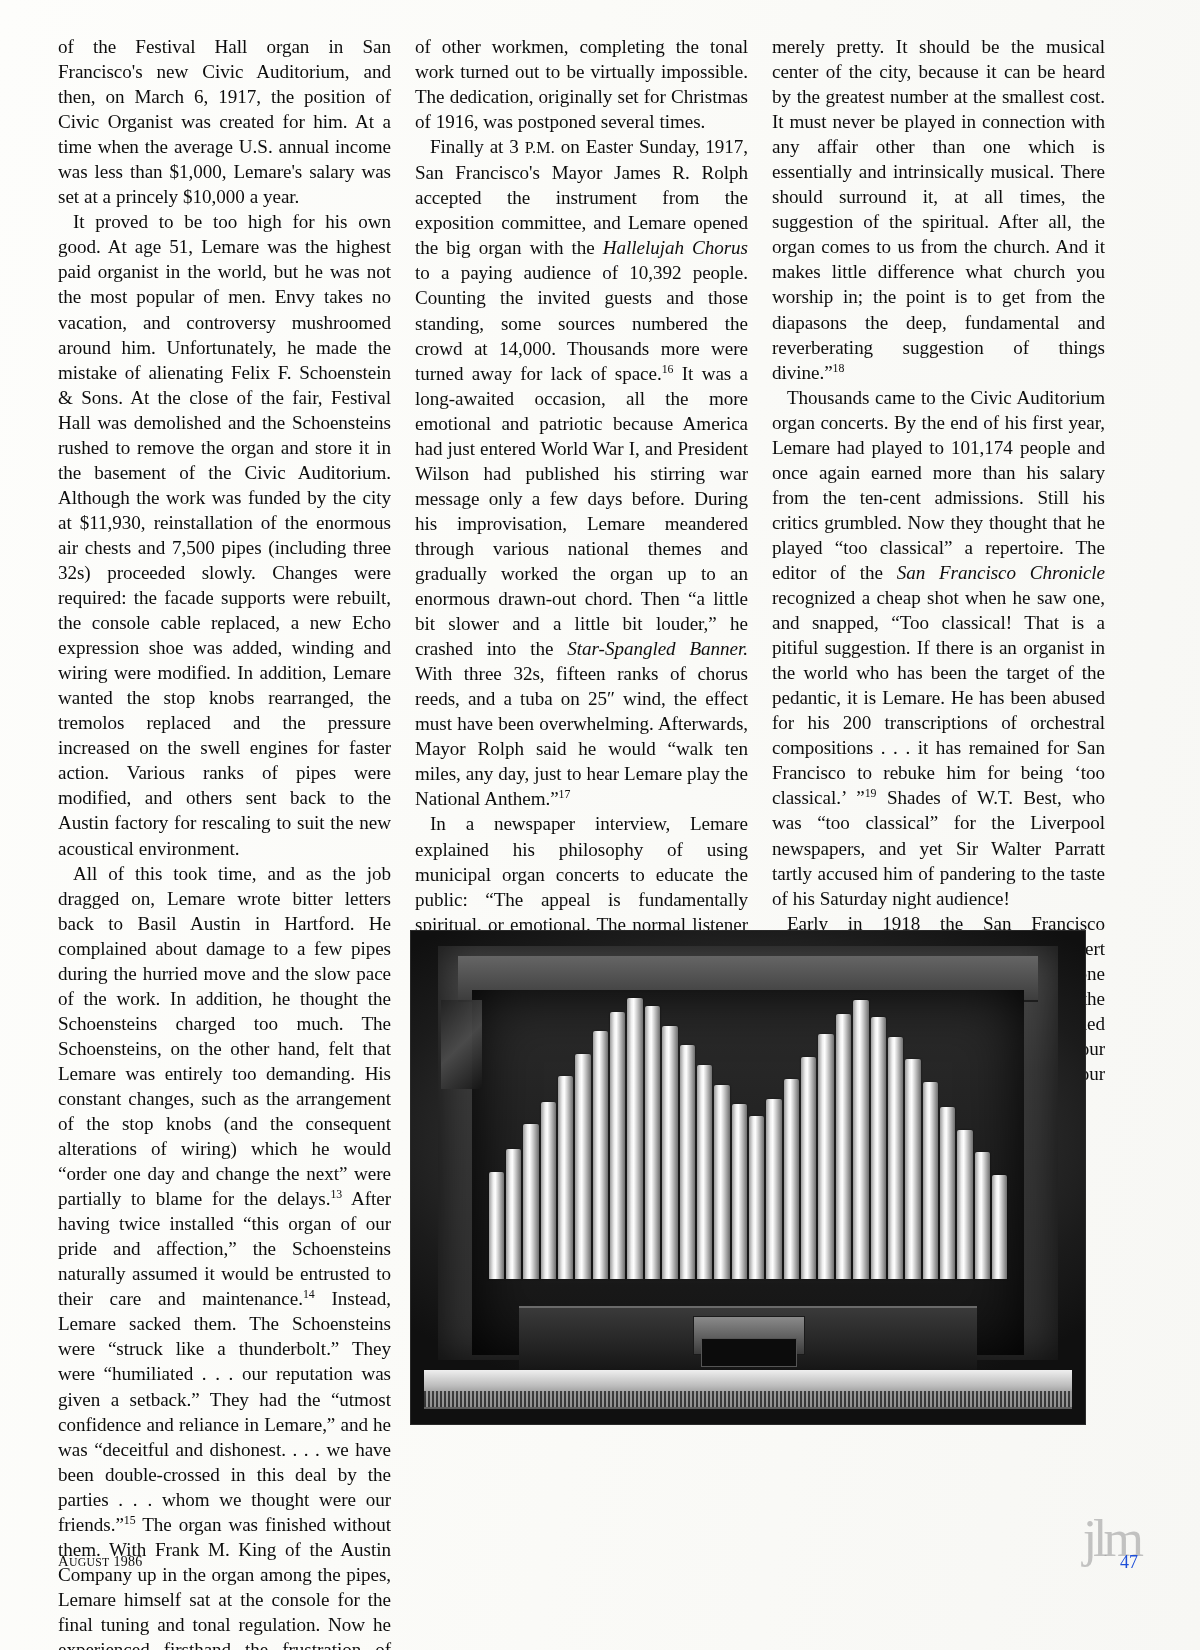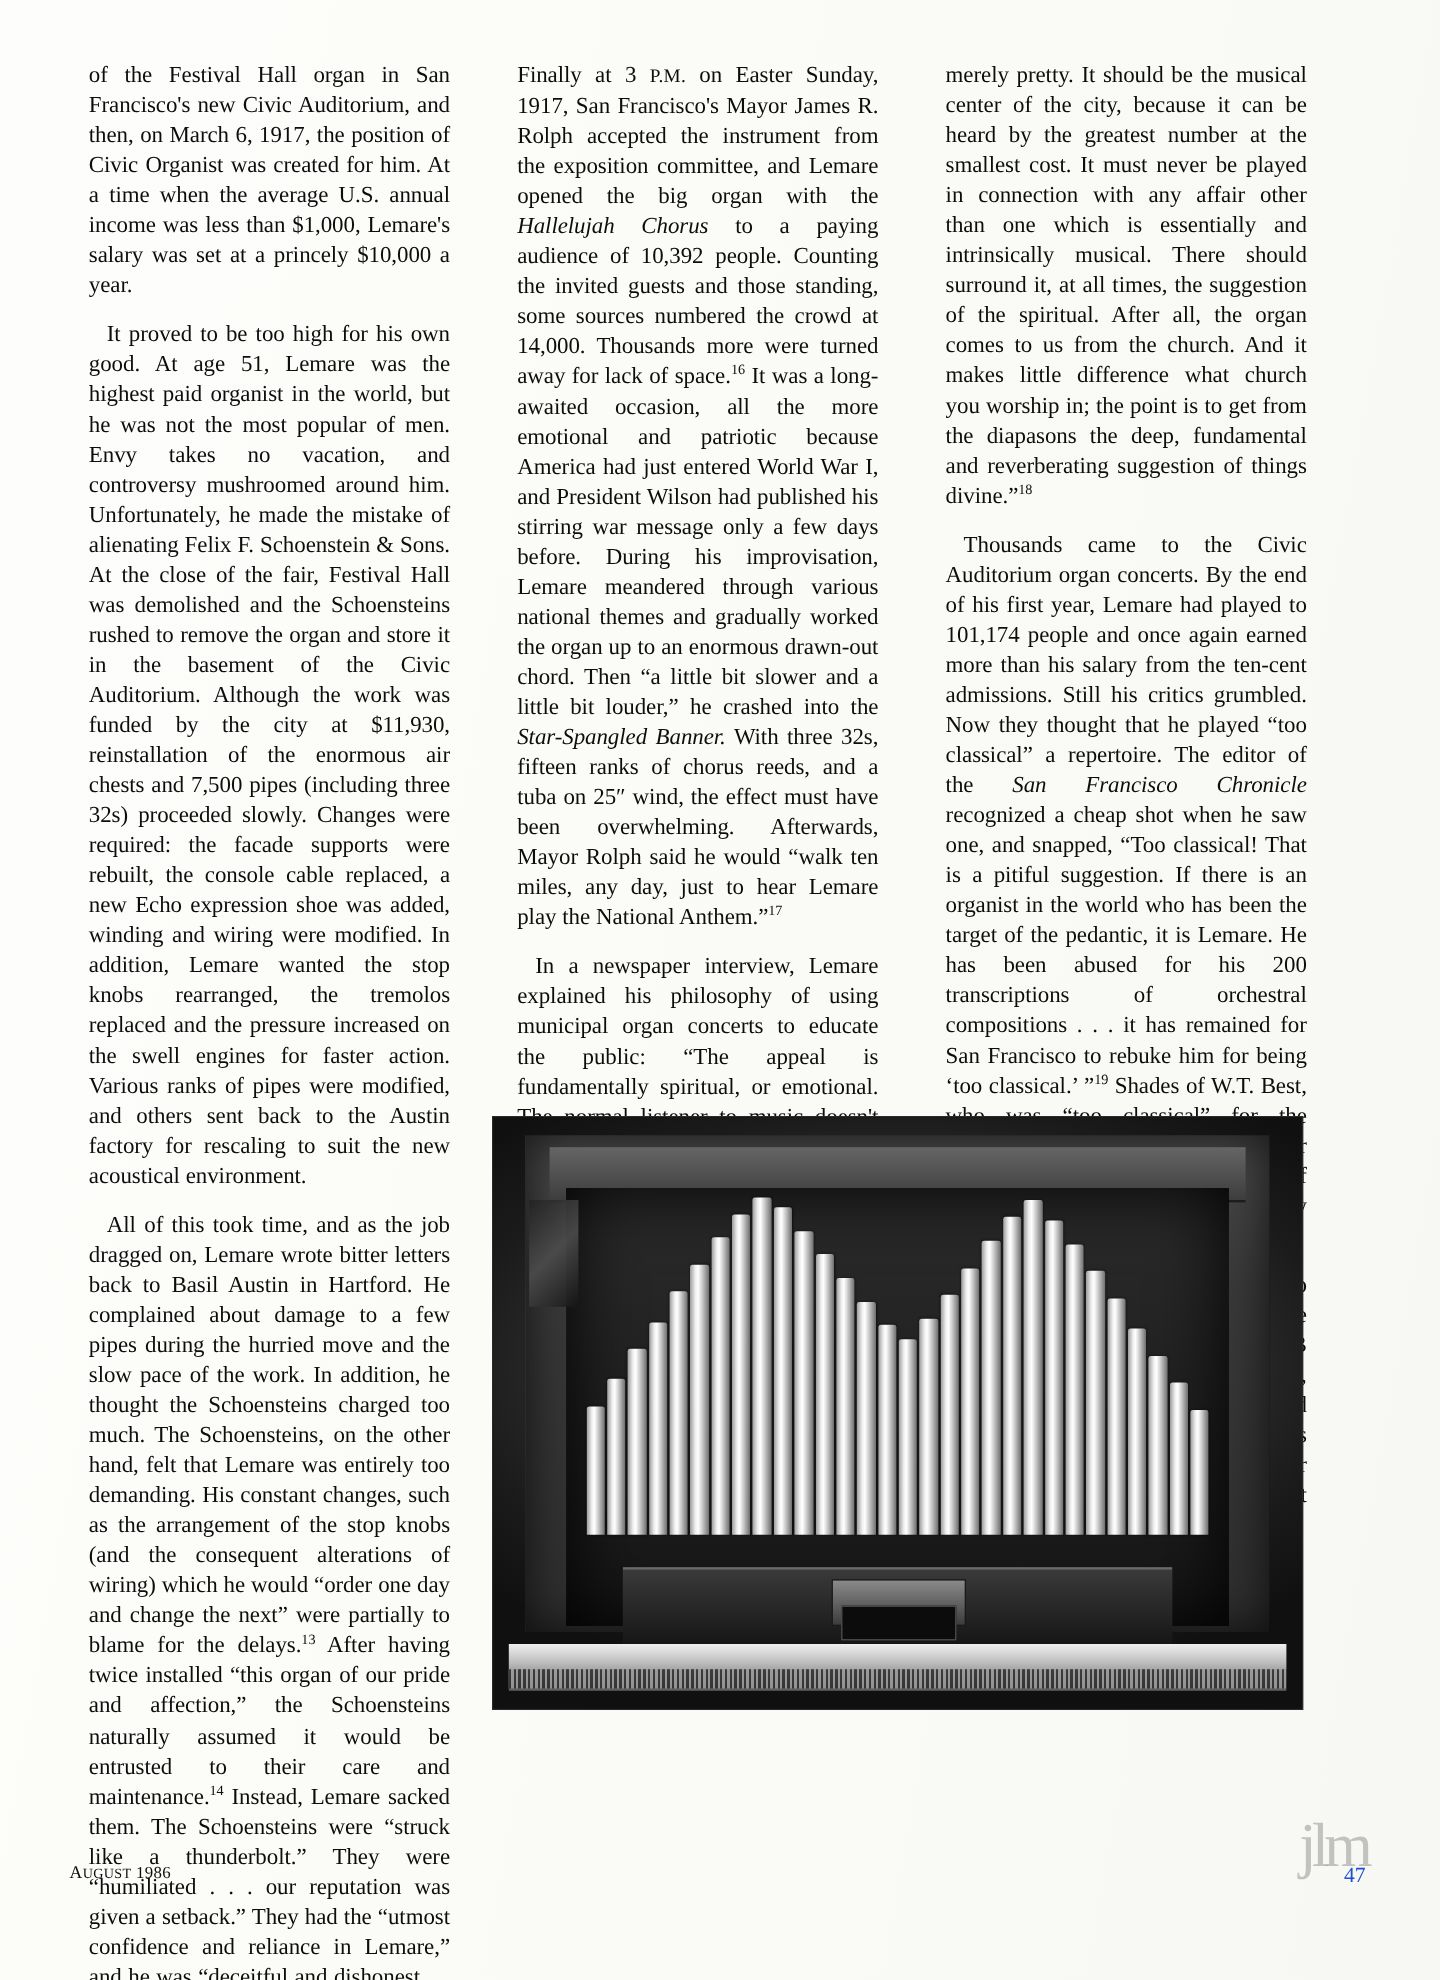--- a/index.html
+++ b/index.html
@@ -31,21 +31,21 @@
     width: 1028px;
     display: flex;
     gap: 24px;
     align-items: flex-start;
   }
   .col {
     width: 333px;
     flex: 0 0 333px;
   }
   .col p {
-    margin: 16px;
+    margin: 0;
     font-size: 19.1px;
     line-height: 25.05px;
     text-align: justify;
     text-justify: inter-word;
     hyphens: none;
     letter-spacing: -0.05px;
     word-spacing: 0.2px;
   }
   .col p + p { text-indent: 15px; }
   .col p.noindent { text-indent: 0; }
@@ -244,20 +244,21 @@
 
 <div class="columns">
 
   <div class="col col-1">
     <p class="noindent">of the Festival Hall organ in San Francisco's new Civic Auditorium, and then, on March 6, 1917, the position of Civic Organist was created for him. At a time when the average U.S. annual income was less than $1,000, Lemare's salary was set at a princely $10,000 a year.</p>
     <p>It proved to be too high for his own good. At age 51, Lemare was the highest paid organist in the world, but he was not the most popular of men. Envy takes no vacation, and controversy mushroomed around him. Unfortunately, he made the mistake of alienating Felix F. Schoenstein &amp; Sons. At the close of the fair, Festival Hall was demolished and the Schoensteins rushed to remove the organ and store it in the basement of the Civic Auditorium. Although the work was funded by the city at $11,930, reinstallation of the enormous air chests and 7,500 pipes (including three 32s) proceeded slowly. Changes were required: the facade supports were rebuilt, the console cable replaced, a new Echo expression shoe was added, winding and wiring were modified. In addition, Lemare wanted the stop knobs rearranged, the tremolos replaced and the pressure increased on the swell engines for faster action. Various ranks of pipes were modified, and others sent back to the Austin factory for rescaling to suit the new acoustical environment.</p>
     <p><span>All of this took time, and as the job dragged on, Lemare wrote bitter letters back to Basil Austin in Hartford. He complained about damage to a few pipes during the hurried move and the slow pace of the work. In addition, he thought the Schoensteins charged too much. The Schoensteins, on the other hand, felt that Lemare was entirely too demanding. His constant changes, such as the arrangement of the stop knobs (and the consequent alterations of wiring) which he would “order one day and change the next” were partially to blame for the delays.</span><sup>13</sup><span> After having twice installed “this organ of our pride and affection,” the Schoensteins naturally assumed it would be entrusted to their care and maintenance.</span><sup>14</sup><span> Instead, Lemare sacked them. The Schoensteins were “struck like a thunderbolt.” They were “humiliated . . . our reputation was given a setback.” They had the “utmost confidence and reliance in Lemare,” and he was “deceitful and dishonest. . . . we have been double-crossed in this deal by the parties . . . whom we thought were our friends.”</span><sup>15</sup><span> The organ was finished without them. With Frank M. King of the Austin Company up in the organ among the pipes, Lemare himself sat at the console for the final tuning and tonal regulation. Now he experienced firsthand the frustration of trying to work in the busy Civic Auditorium. With a heavy schedule of events in the building and the incessant racket</span></p>
   </div>
 
   <div class="col col-2">
+    <p class="noindent">of other workmen, completing the tonal work turned out to be virtually impossible. The dedication, originally set for Christmas of 1916, was postponed several times.</p>
     <p><span>Finally at 3 </span><span class="smcap">P.M.</span><span> on Easter Sunday, 1917, San Francisco's Mayor James R. Rolph accepted the instrument from the exposition committee, and Lemare opened the big organ with the </span><i>Hallelujah Chorus</i><span> to a paying audience of 10,392 people. Counting the invited guests and those standing, some sources numbered the crowd at 14,000. Thousands more were turned away for lack of space.</span><sup>16</sup><span> It was a long-awaited occasion, all the more emotional and patriotic because America had just entered World War I, and President Wilson had published his stirring war message only a few days before. During his improvisation, Lemare meandered through various national themes and gradually worked the organ up to an enormous drawn-out chord. Then “a little bit slower and a little bit louder,” he crashed into the </span><i>Star-Spangled Banner.</i><span> With three 32s, fifteen ranks of chorus reeds, and a tuba on 25″ wind, the effect must have been overwhelming. Afterwards, Mayor Rolph said he would “walk ten miles, any day, just to hear Lemare play the National Anthem.”</span><sup>17</sup></p>
     <p>In a newspaper interview, Lemare explained his philosophy of using municipal organ concerts to educate the public: “The appeal is fundamentally spiritual, or emotional. The normal listener to music doesn't listen to an organ recital as he listens to an orchestral concert. The latter challenges his attention. The former woos it. There is that in an organ which passeth understanding. It is persuasive, spiritual and golden. It is never</p>
   </div>
 
   <div class="col col-3">
     <p class="noindent"><span>merely pretty. It should be the musical center of the city, because it can be heard by the greatest number at the smallest cost. It must never be played in connection with any affair other than one which is essentially and intrinsically musical. There should surround it, at all times, the suggestion of the spiritual. After all, the organ comes to us from the church. And it makes little difference what church you worship in; the point is to get from the diapasons the deep, fundamental and reverberating suggestion of things divine.”</span><sup>18</sup></p>
     <p><span>Thousands came to the Civic Auditorium organ concerts. By the end of his first year, Lemare had played to 101,174 people and once again earned more than his salary from the ten-cent admissions. Still his critics grumbled. Now they thought that he played “too classical” a repertoire. The editor of the </span><i>San Francisco Chronicle</i><span> recognized a cheap shot when he saw one, and snapped, “Too classical! That is a pitiful suggestion. If there is an organist in the world who has been the target of the pedantic, it is Lemare. He has been abused for his 200 transcriptions of orchestral compositions . . . it has remained for San Francisco to rebuke him for being ‘too classical.’ ”</span><sup>19</sup><span> Shades of W.T. Best, who was “too classical” for the Liverpool newspapers, and yet Sir Walter Parratt tartly accused him of pandering to the taste of his Saturday night audience!</span></p>
     <p>Early in 1918 the San Francisco Musicians' Club attended a Lemare concert at the Civic Auditorium. H.B Pasmore, one of the members, reported: “I sat near the organ and watched him play . . . it seemed as though he must have at least four mentalities . . . it would take at least four ordinarily musical heads to do</p>
   </div>
 

